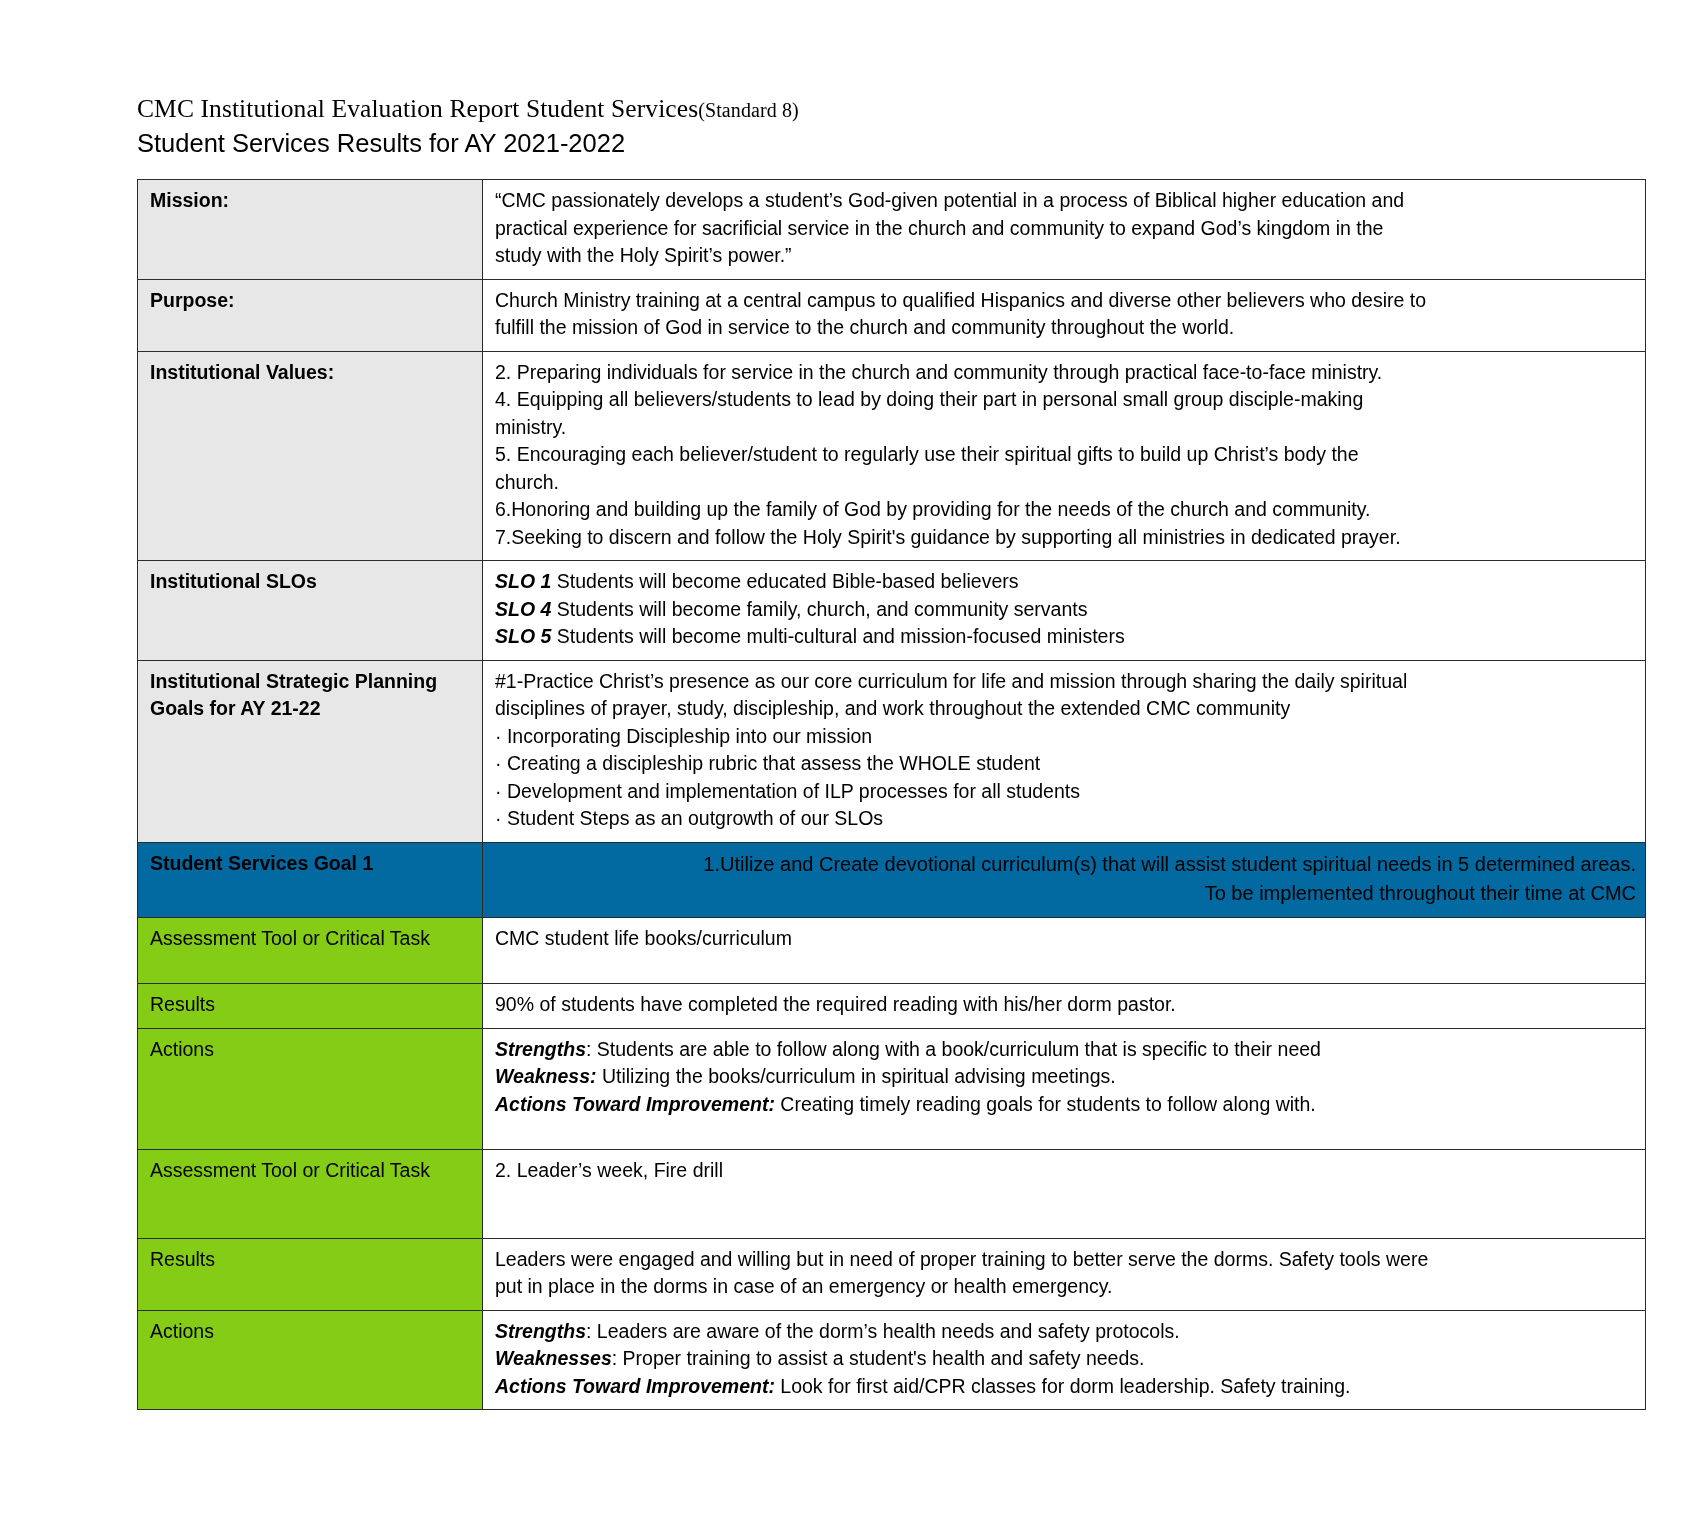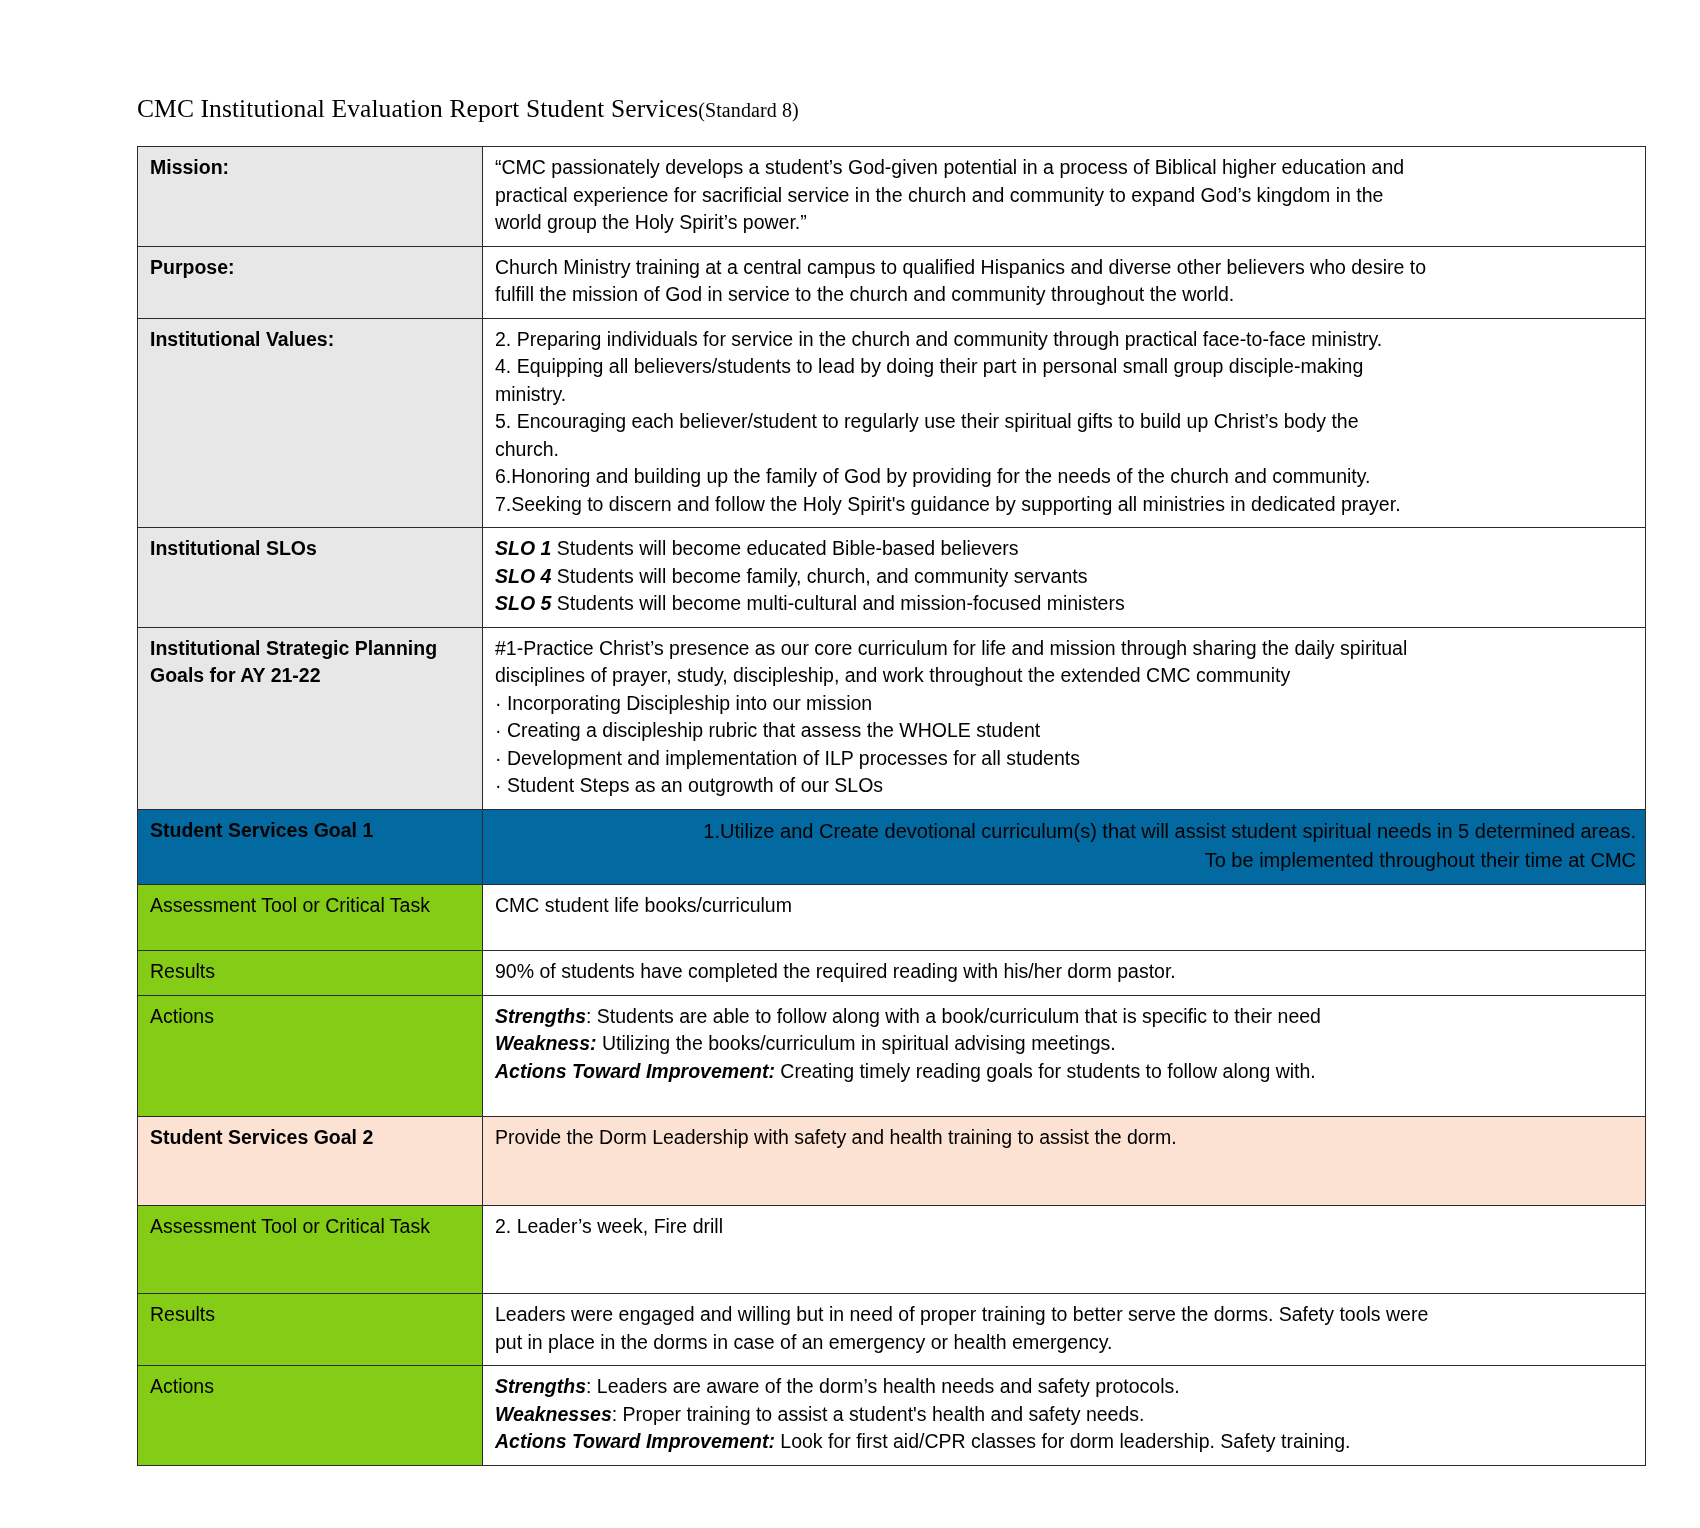--- a/index.html
+++ b/index.html
@@ -100,34 +100,35 @@
   .spacer-md { display: block; height: 44px; }
 </style>
 </head>
 <body>
 
 <div class="page">
 
   <div class="doc-title">
     <span>CMC Institutional Evaluation Report Student Services</span><span class="small">(Standard 8)</span>
   </div>
+  <div class="doc-subtitle">Student Services Results for AY 2021-2022</div>
 
   <table class="report">
     <colgroup>
       <col class="c-label">
       <col class="c-body">
     </colgroup>
     <tbody>
 
       <tr>
         <td class="label">Mission:</td>
         <td class="body">
           <span class="line">“CMC passionately develops a student’s God-given potential in a process of Biblical higher education and</span>
           <span class="line">practical experience for sacrificial service in the church and community to expand God’s kingdom in the</span>
-          <span class="line">world group the Holy Spirit’s power.”</span>
+          <span class="line">study with the Holy Spirit’s power.”</span>
         </td>
       </tr>
 
       <tr>
         <td class="label">Purpose:</td>
         <td class="body">
           <span class="line">Church Ministry training at a central campus to qualified Hispanics and diverse other believers who desire to</span>
           <span class="line">fulfill the mission of God in service to the church and community throughout the world.</span>
         </td>
       </tr>
@@ -197,27 +198,20 @@
       <tr>
         <td class="label-plain">Actions</td>
         <td class="body">
           <span class="line"><b class="run">Strengths</b><span>: Students are able to follow along with a book/curriculum that is specific to their need</span></span>
           <span class="line"><b class="run">Weakness:</b><span> Utilizing the books/curriculum in spiritual advising meetings.</span></span>
           <span class="line"><b class="run">Actions Toward Improvement:</b><span> Creating timely reading goals for students to follow along with.</span></span>
           <span class="spacer-sm"></span>
         </td>
       </tr>
 
-      <tr class="goal2">
-        <td class="label">Student Services Goal 2</td>
-        <td class="body">
-          <span class="line">Provide the Dorm Leadership with safety and health training to assist the dorm.</span>
-          <span class="spacer-md"></span>
-        </td>
-      </tr>
 
       <tr>
         <td class="label-plain">Assessment Tool or Critical Task</td>
         <td class="body">
           <span class="line">2. Leader’s week, Fire drill</span>
           <span class="spacer-md"></span>
         </td>
       </tr>
 
       <tr>

